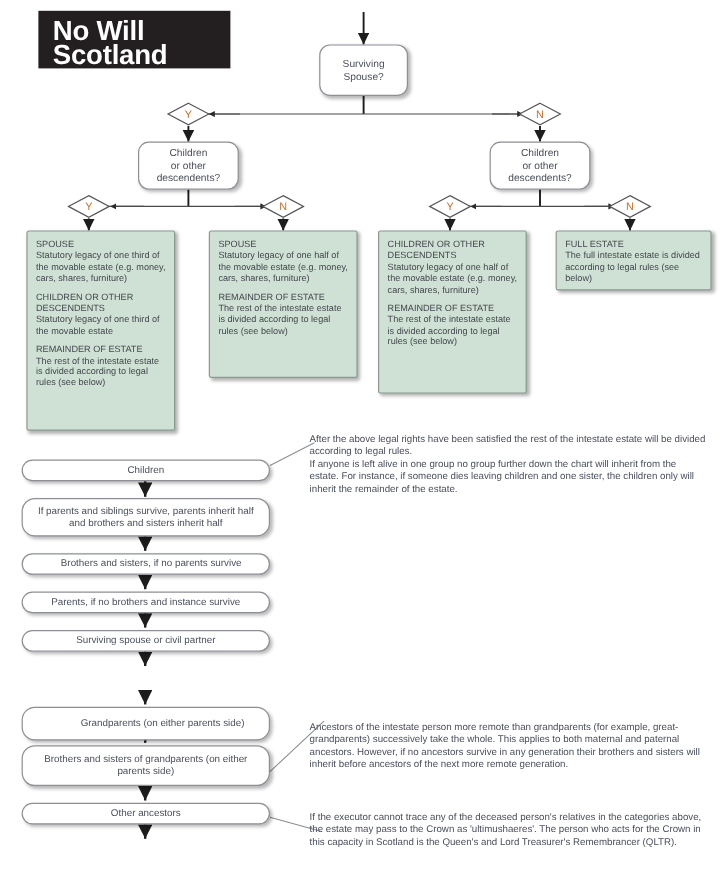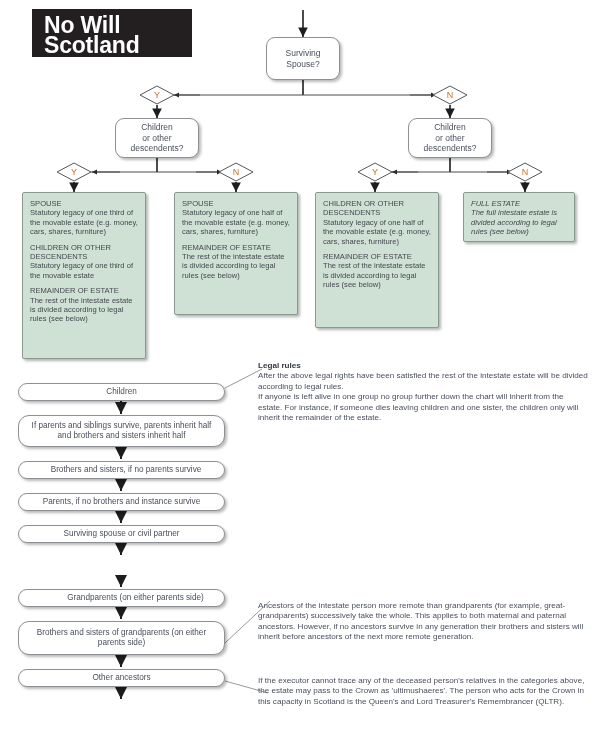--- a/index.html
+++ b/index.html
@@ -241,52 +241,51 @@
        <span>The rest of the intestate estate is divided according to legal rules (see below)</span></p>
   </div>
 
   <div class="gbox" style="left:315px;top:192px;width:124px;height:136px;">
     <p><span class="h">CHILDREN OR OTHER DESCENDENTS</span><br>
        <span>Statutory legacy of one half of the movable estate (e.g. money, cars, shares, furniture)</span></p>
     <p><span class="h">REMAINDER OF ESTATE</span><br>
        <span>The rest of the intestate estate is divided according to legal rules (see below)</span></p>
   </div>
 
-  <div class="gbox" style="left:463px;top:192px;width:112px;height:50px;font-style:italic;">
+  <div class="gbox" style="left:463px;top:192px;width:130px;height:50px;">
     <p><span class="h">FULL ESTATE</span><br>
        <span>The full intestate estate is divided according to legal rules (see below)</span></p>
   </div>
 
   <div class="chain" style="top:383px;height:18px;">
     <span>Children</span>
   </div>
   <div class="chain" style="top:415px;height:32px;">
     <span>If parents and siblings survive, parents inherit half and brothers and sisters inherit half</span>
   </div>
   <div class="chain" style="top:461px;height:18px;padding-left:15px;">
     <span>Brothers and sisters, if no parents survive</span>
   </div>
   <div class="chain" style="top:493px;height:18px;">
     <span>Parents, if no brothers and instance survive</span>
   </div>
   <div class="chain" style="top:525px;height:18px;">
     <span>Surviving spouse or civil partner</span>
   </div>
-  <div class="chain" style="top:589px;height:18px;padding-left:34px;">
+  <div class="chain" style="top:589px;height:28px;padding-left:34px;">
     <span>Grandparents (on either parents side)</span>
   </div>
   <div class="chain" style="top:621px;height:34px;">
     <span>Brothers and sisters of grandparents (on either parents side)</span>
   </div>
   <div class="chain" style="top:669px;height:18px;">
     <span>Other ancestors</span>
   </div>
 
   <div class="rtext" style="left:258px;top:361px;">
-    <p class="hd">Legal rules</p>
     <p>After the above legal rights have been satisfied the rest of the intestate estate will be divided according to legal rules.</p>
     <p>If anyone is left alive in one group no group further down the chart will inherit from the estate. For instance, if someone dies leaving children and one sister, the children only will inherit the remainder of the estate.</p>
   </div>
 
   <div class="rtext" style="left:258px;top:601px;">
     <p>Ancestors of the intestate person more remote than grandparents (for example, great-grandparents) successively take the whole. This applies to both maternal and paternal ancestors. However, if no ancestors survive in any generation their brothers and sisters will inherit before ancestors of the next more remote generation.</p>
   </div>
 
   <div class="rtext" style="left:258px;top:676px;">
     <p>If the executor cannot trace any of the deceased person's relatives in the categories above, the estate may pass to the Crown as 'ultimushaeres'. The person who acts for the Crown in this capacity in Scotland is the Queen's and Lord Treasurer's Remembrancer (QLTR).</p>

